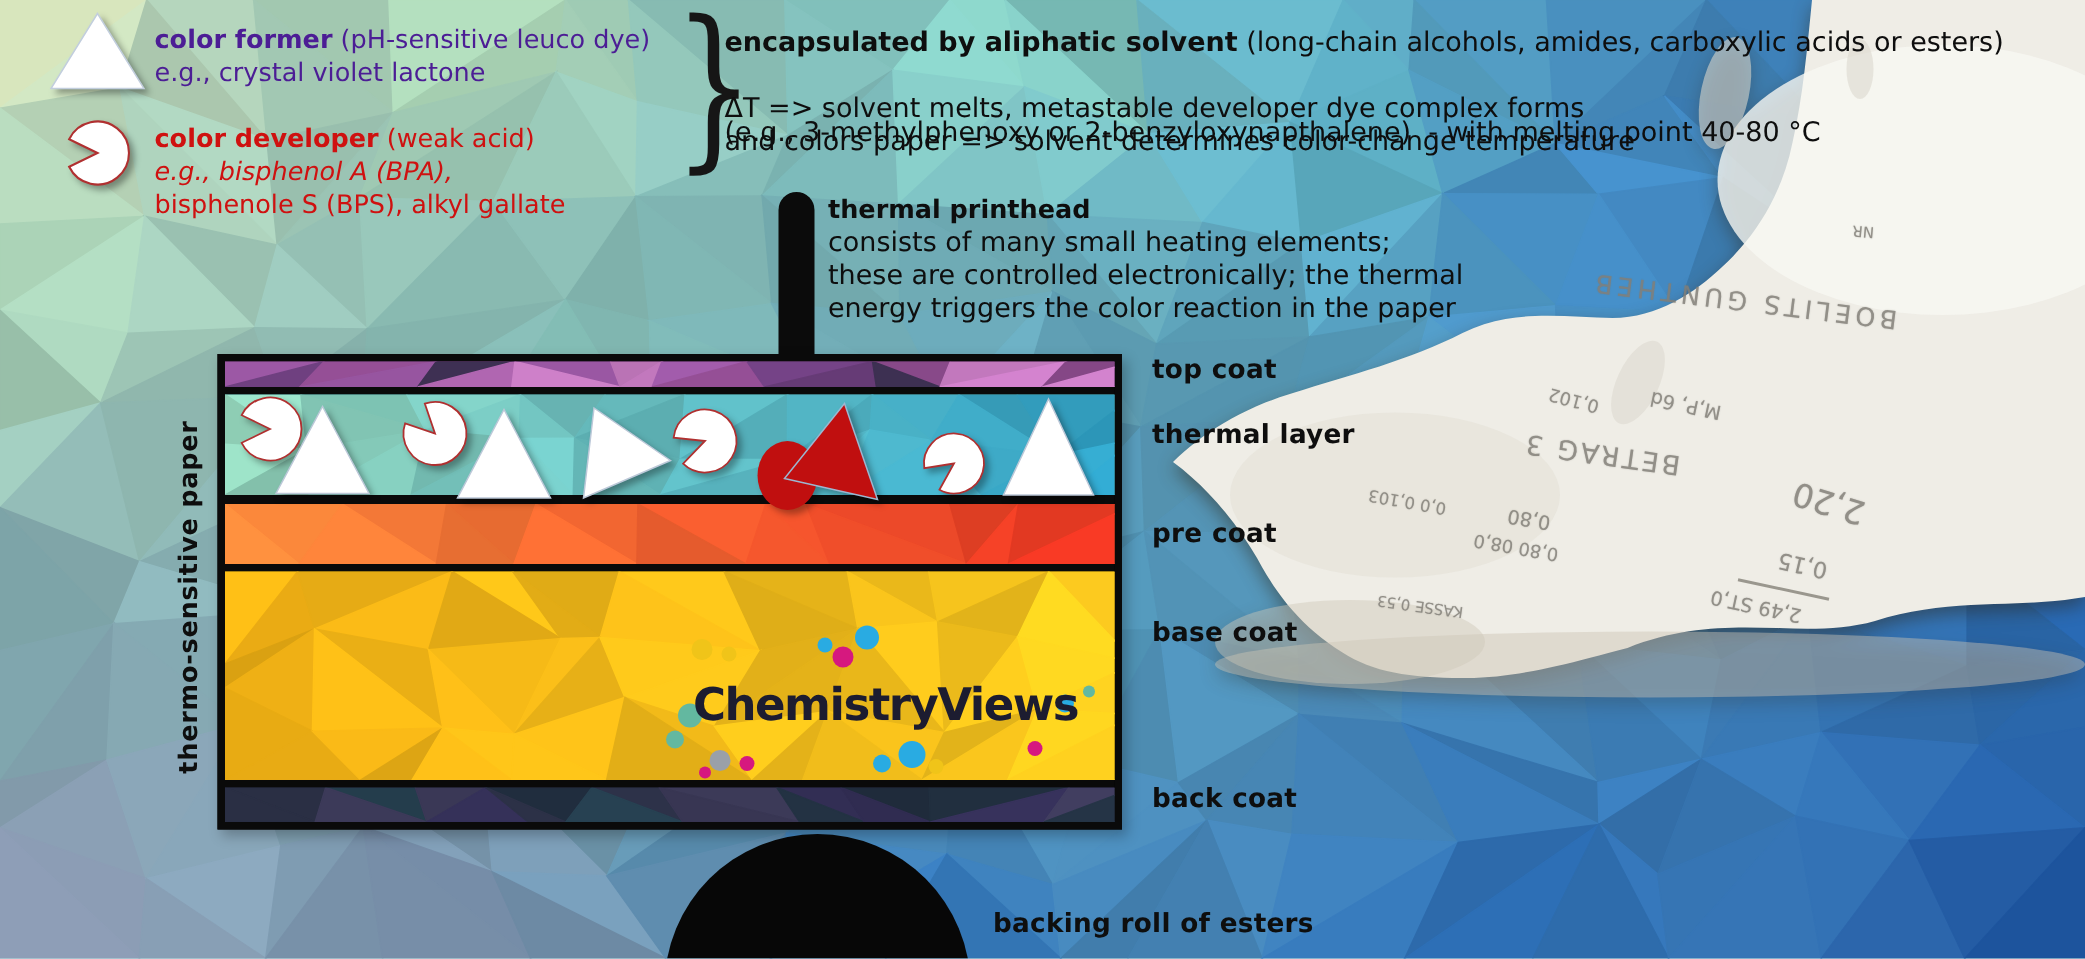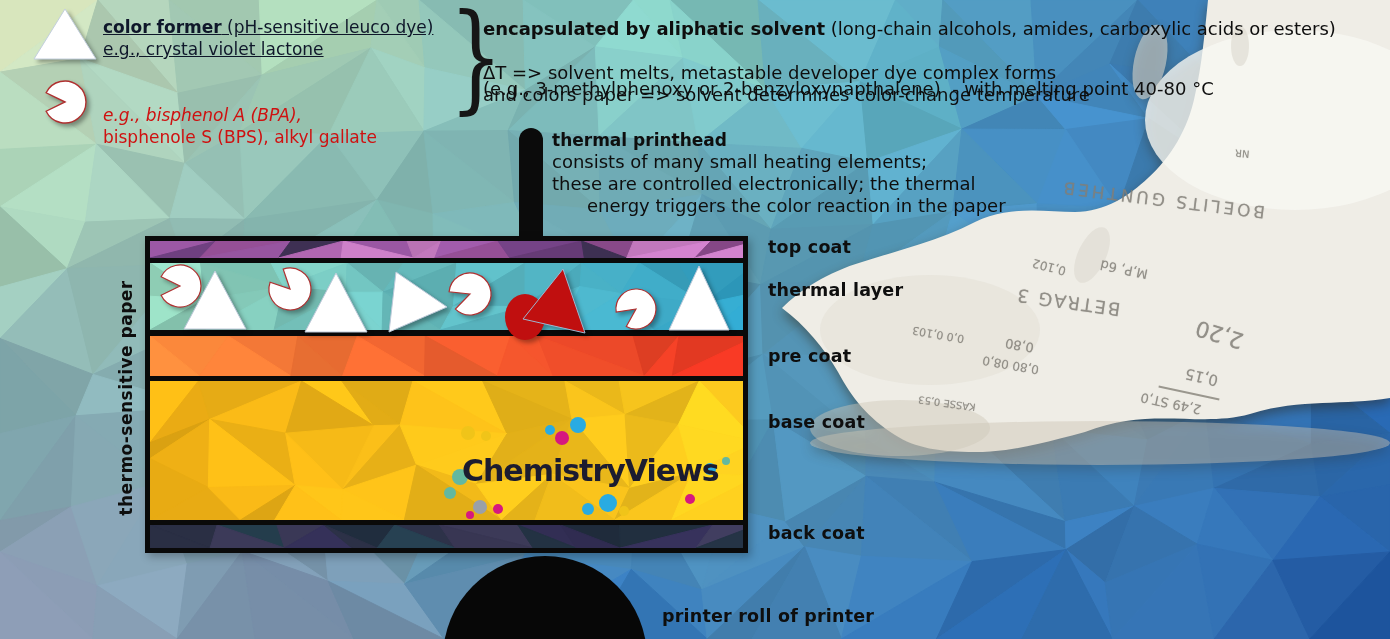--- a/index.html
+++ b/index.html
@@ -5,21 +5,21 @@
   html,body{margin:0;padding:0;}
   #page{position:relative;width:1390px;height:639px;overflow:hidden;
         font-family:"DejaVu Sans","Liberation Sans",sans-serif;color:#0e0e0e;background:#7fb9c0;}
   #bg,#receipt-layer,#diagram-layer,#text-layer{position:absolute;inset:0;width:1390px;height:639px;}
   #bg{z-index:0;}
   #receipt-layer{z-index:1;}
   #diagram-layer{z-index:2;pointer-events:none;}
   #text-layer{z-index:3;pointer-events:none;}
   .abs{position:absolute;white-space:nowrap;}
   .b{font-weight:bold;}
-  .blue{color:#0f172a;text-decoration:underline;}
+  .blue{color:#4c1d95;}
   .red{color:#cf1110;}
   .note{font-size:18px;line-height:22px;}
   .note span{white-space:pre;}
   .legend-line{font-size:17px;line-height:22px;}
   .layer-label{font-size:17.5px;font-weight:bold;letter-spacing:.2px;}
   
   #stack{position:absolute;left:145px;top:236px;width:603px;height:317px;border:5px solid #0a0a0a;
          box-sizing:border-box;background:#000000;box-shadow:3px 4px 8px rgba(0,0,0,.25);}
   .layer{position:relative;width:100%;overflow:hidden;}
   .sep{width:100%;background:#0a0a0a;}
@@ -607,39 +607,42 @@
     <div id="backing-roll"></div>
   </div>
 
   <div id="text-layer">
 
     <div class="abs legend-line blue" style="left:103px;top:16px;">
       <span class="b">color former</span><span> (pH-sensitive leuco dye)</span>
     </div>
     <div class="abs legend-line blue" style="left:103px;top:38px;">e.g., crystal violet lactone</div>
 
+    <div class="abs legend-line red" style="left:103px;top:82px;">
+      <span class="b">color developer</span><span> (weak acid)</span>
+    </div>
     <div class="abs legend-line red" style="left:103px;top:104px;font-style:italic;">e.g., bisphenol A (BPA),</div>
     <div class="abs legend-line red" style="left:103px;top:126px;">bisphenole S (BPS), alkyl gallate</div>
 
     <div id="brace">}</div>
 
     <div class="abs note" style="left:483px;top:18px;">
       <span class="b">encapsulated by aliphatic solvent</span><span> (long-chain alcohols, amides, carboxylic acids or esters)</span>
     </div>
     <div class="abs note" style="left:483px;top:40px;margin-top:38px;"><span>(e.g., 3-methylphenoxy or 2-benzyloxynapthalene)  - with melting point 40-80 °C</span></div>
     <div class="abs note" style="left:483px;top:62px;"><span>ΔT =&gt; solvent melts, metastable developer dye complex forms</span></div>
     <div class="abs note" style="left:483px;top:84px;"><span>and colors paper =&gt; solvent determines color-change temperature</span></div>
 
     <div class="abs note b" style="left:552px;top:129px;font-size:17px;">thermal printhead</div>
     <div class="abs note" style="left:552px;top:151px;"><span>consists of many small heating elements;</span></div>
     <div class="abs note" style="left:552px;top:173px;"><span>these are controlled electronically; the thermal</span></div>
-    <div class="abs note" style="left:552px;top:195px;margin-left:35px;"><span>energy triggers the color reaction in the paper</span></div>
+    <div class="abs note" style="left:552px;top:195px;"><span>energy triggers the color reaction in the paper</span></div>
 
     <div id="side-label">thermo-sensitive paper</div>
     <div class="abs layer-label" style="left:768px;top:237px;">top coat</div>
     <div class="abs layer-label" style="left:768px;top:280px;">thermal layer</div>
     <div class="abs layer-label" style="left:768px;top:346px;">pre coat</div>
     <div class="abs layer-label" style="left:768px;top:412px;">base coat</div>
     <div class="abs layer-label" style="left:768px;top:523px;">back coat</div>
 
-    <div class="abs layer-label" style="left:662px;top:606px;">printer roll of printer</div>
+    <div class="abs layer-label" style="left:662px;top:606px;">backing roll of esters</div>
   </div>
 </div>
 
 </body></html>

